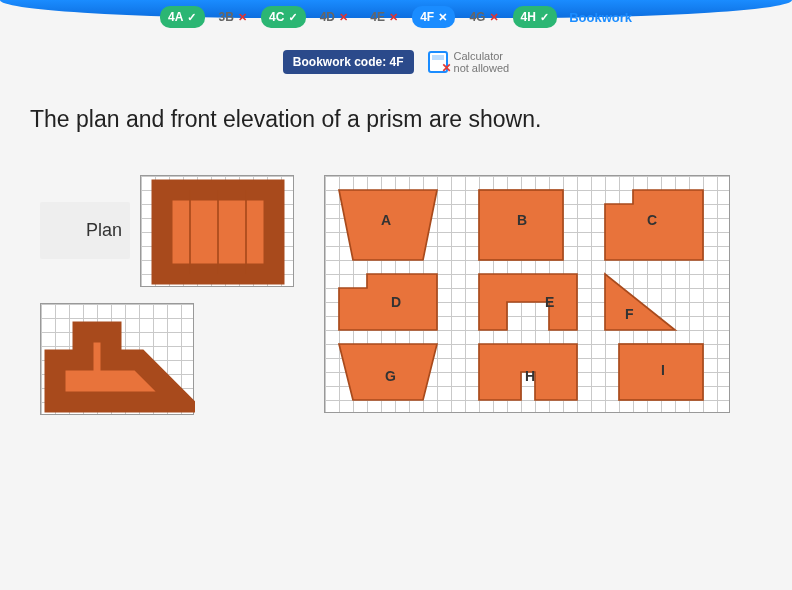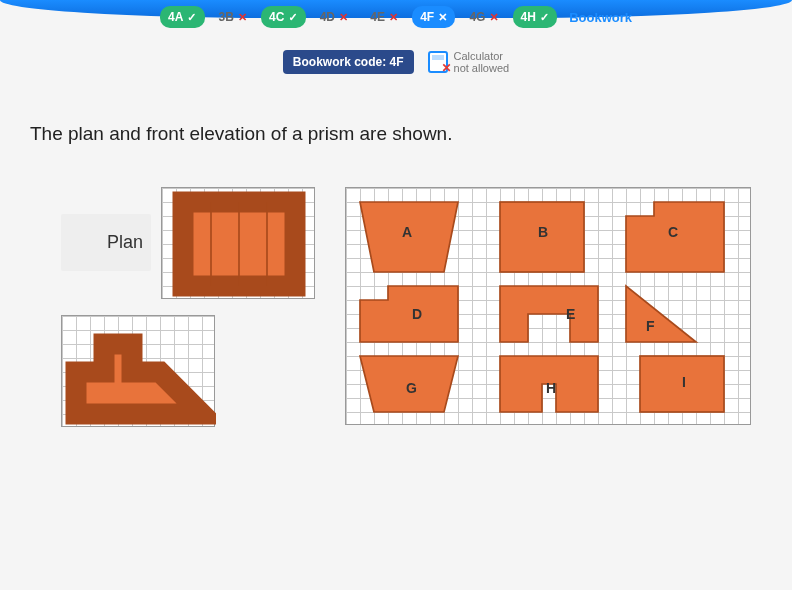--- a/index.html
+++ b/index.html
@@ -85,32 +85,30 @@
     color:#e53935;
     font-size:12px;
     font-weight:bold;
   }
 
   .question {
     padding: 28px 30px 10px 30px;
     color:#222;
   }
   .question p {
-    font-size:19px;
+    font-size:23px;
     line-height:1.5;
     margin-bottom:18px;
-    margin-top:18px;
   }
 
   .panels {
     display:flex;
     gap:30px;
     padding: 10px 40px 20px 40px;
     align-items:flex-start;
-    margin-left:21px;
   }
 
   
   .grid {
     background-color:#fff;
     background-image:
       linear-gradient(#c9c9c9 1px, transparent 1px),
       linear-gradient(90deg, #c9c9c9 1px, transparent 1px);
     background-size: 14px 14px;
     border:1px solid #999;

